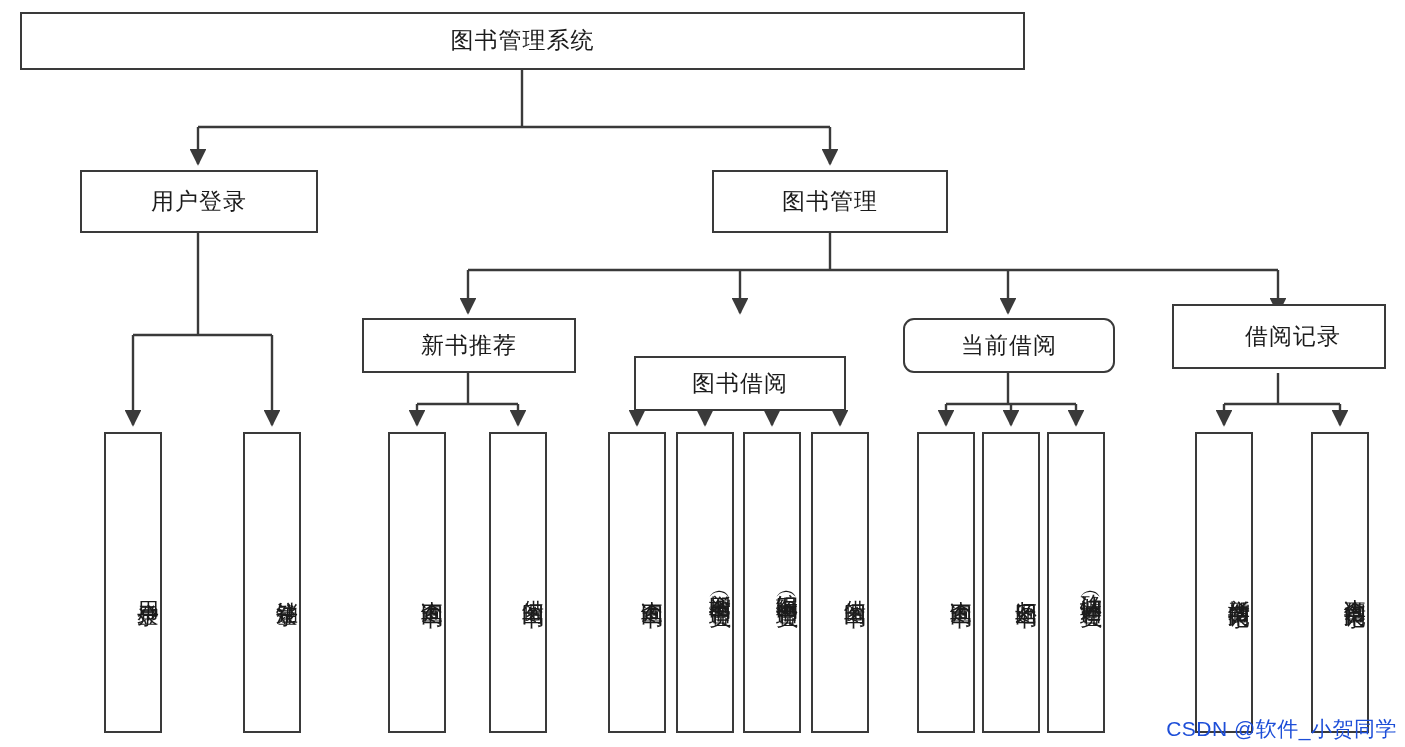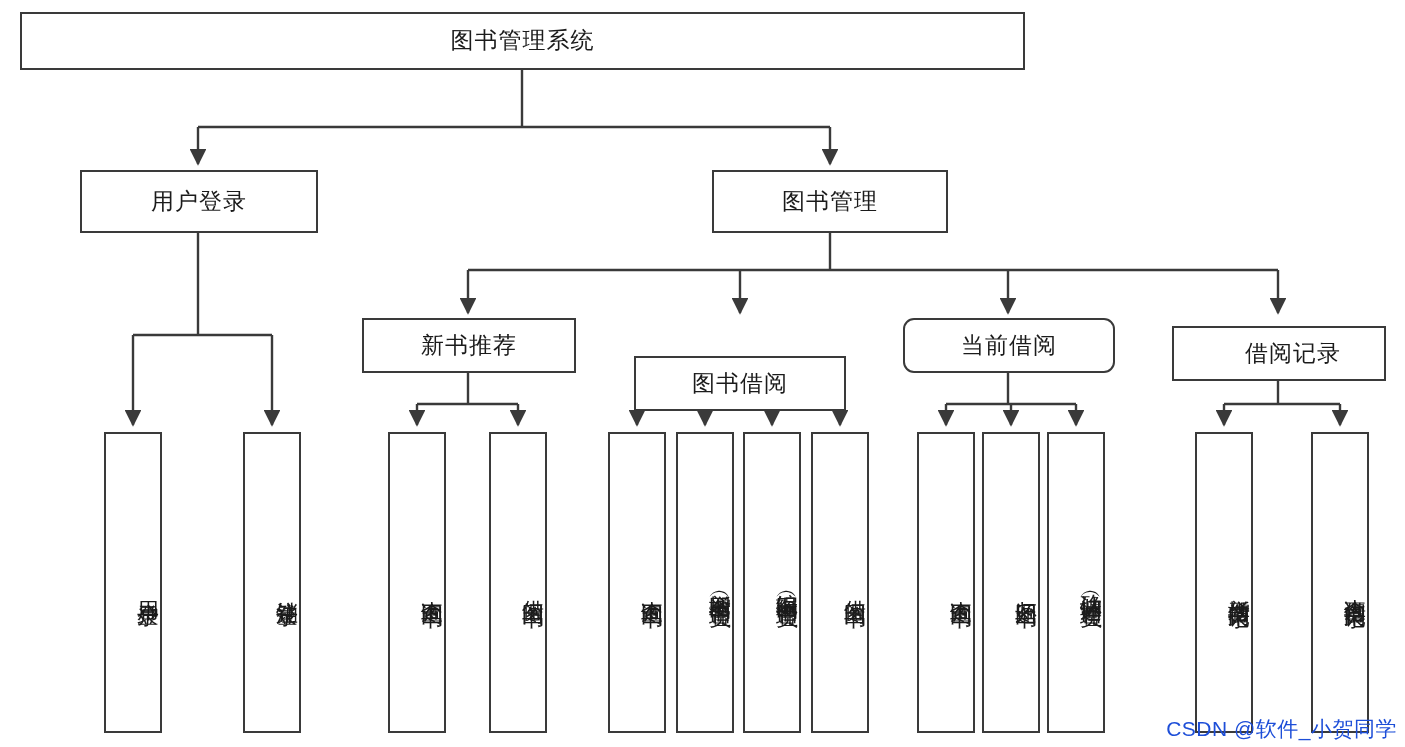--- a/index.html
+++ b/index.html
@@ -138,21 +138,21 @@
 
   <div class="node horiz" style="left:362px; top:318px; width:214px; height:55px;">
     <span class="label">新书推荐</span>
   </div>
   <div class="node horiz" style="left:634px; top:318px; width:212px; height:55px;margin-top:38px;">
     <span class="label">图书借阅</span>
   </div>
   <div class="node horiz" style="left:903px; top:318px; width:212px; height:55px;border-radius:11px;">
     <span class="label">当前借阅</span>
   </div>
-  <div class="node horiz" style="left:1172px; top:326px; width:214px; height:55px;padding-left:28px;">
+  <div class="node horiz" style="left:1172px; top:304px; width:214px; height:65px;padding-left:28px;">
     <span class="label">借阅记录</span>
   </div>
 
   <div class="node vert" style="left:104px; top:432px; width:58px; height:301px;">
     <span class="label">用户登录</span>
   </div>
   <div class="node vert" style="left:243px; top:432px; width:58px; height:301px;">
     <span class="label">注销登录</span>
   </div>
 

